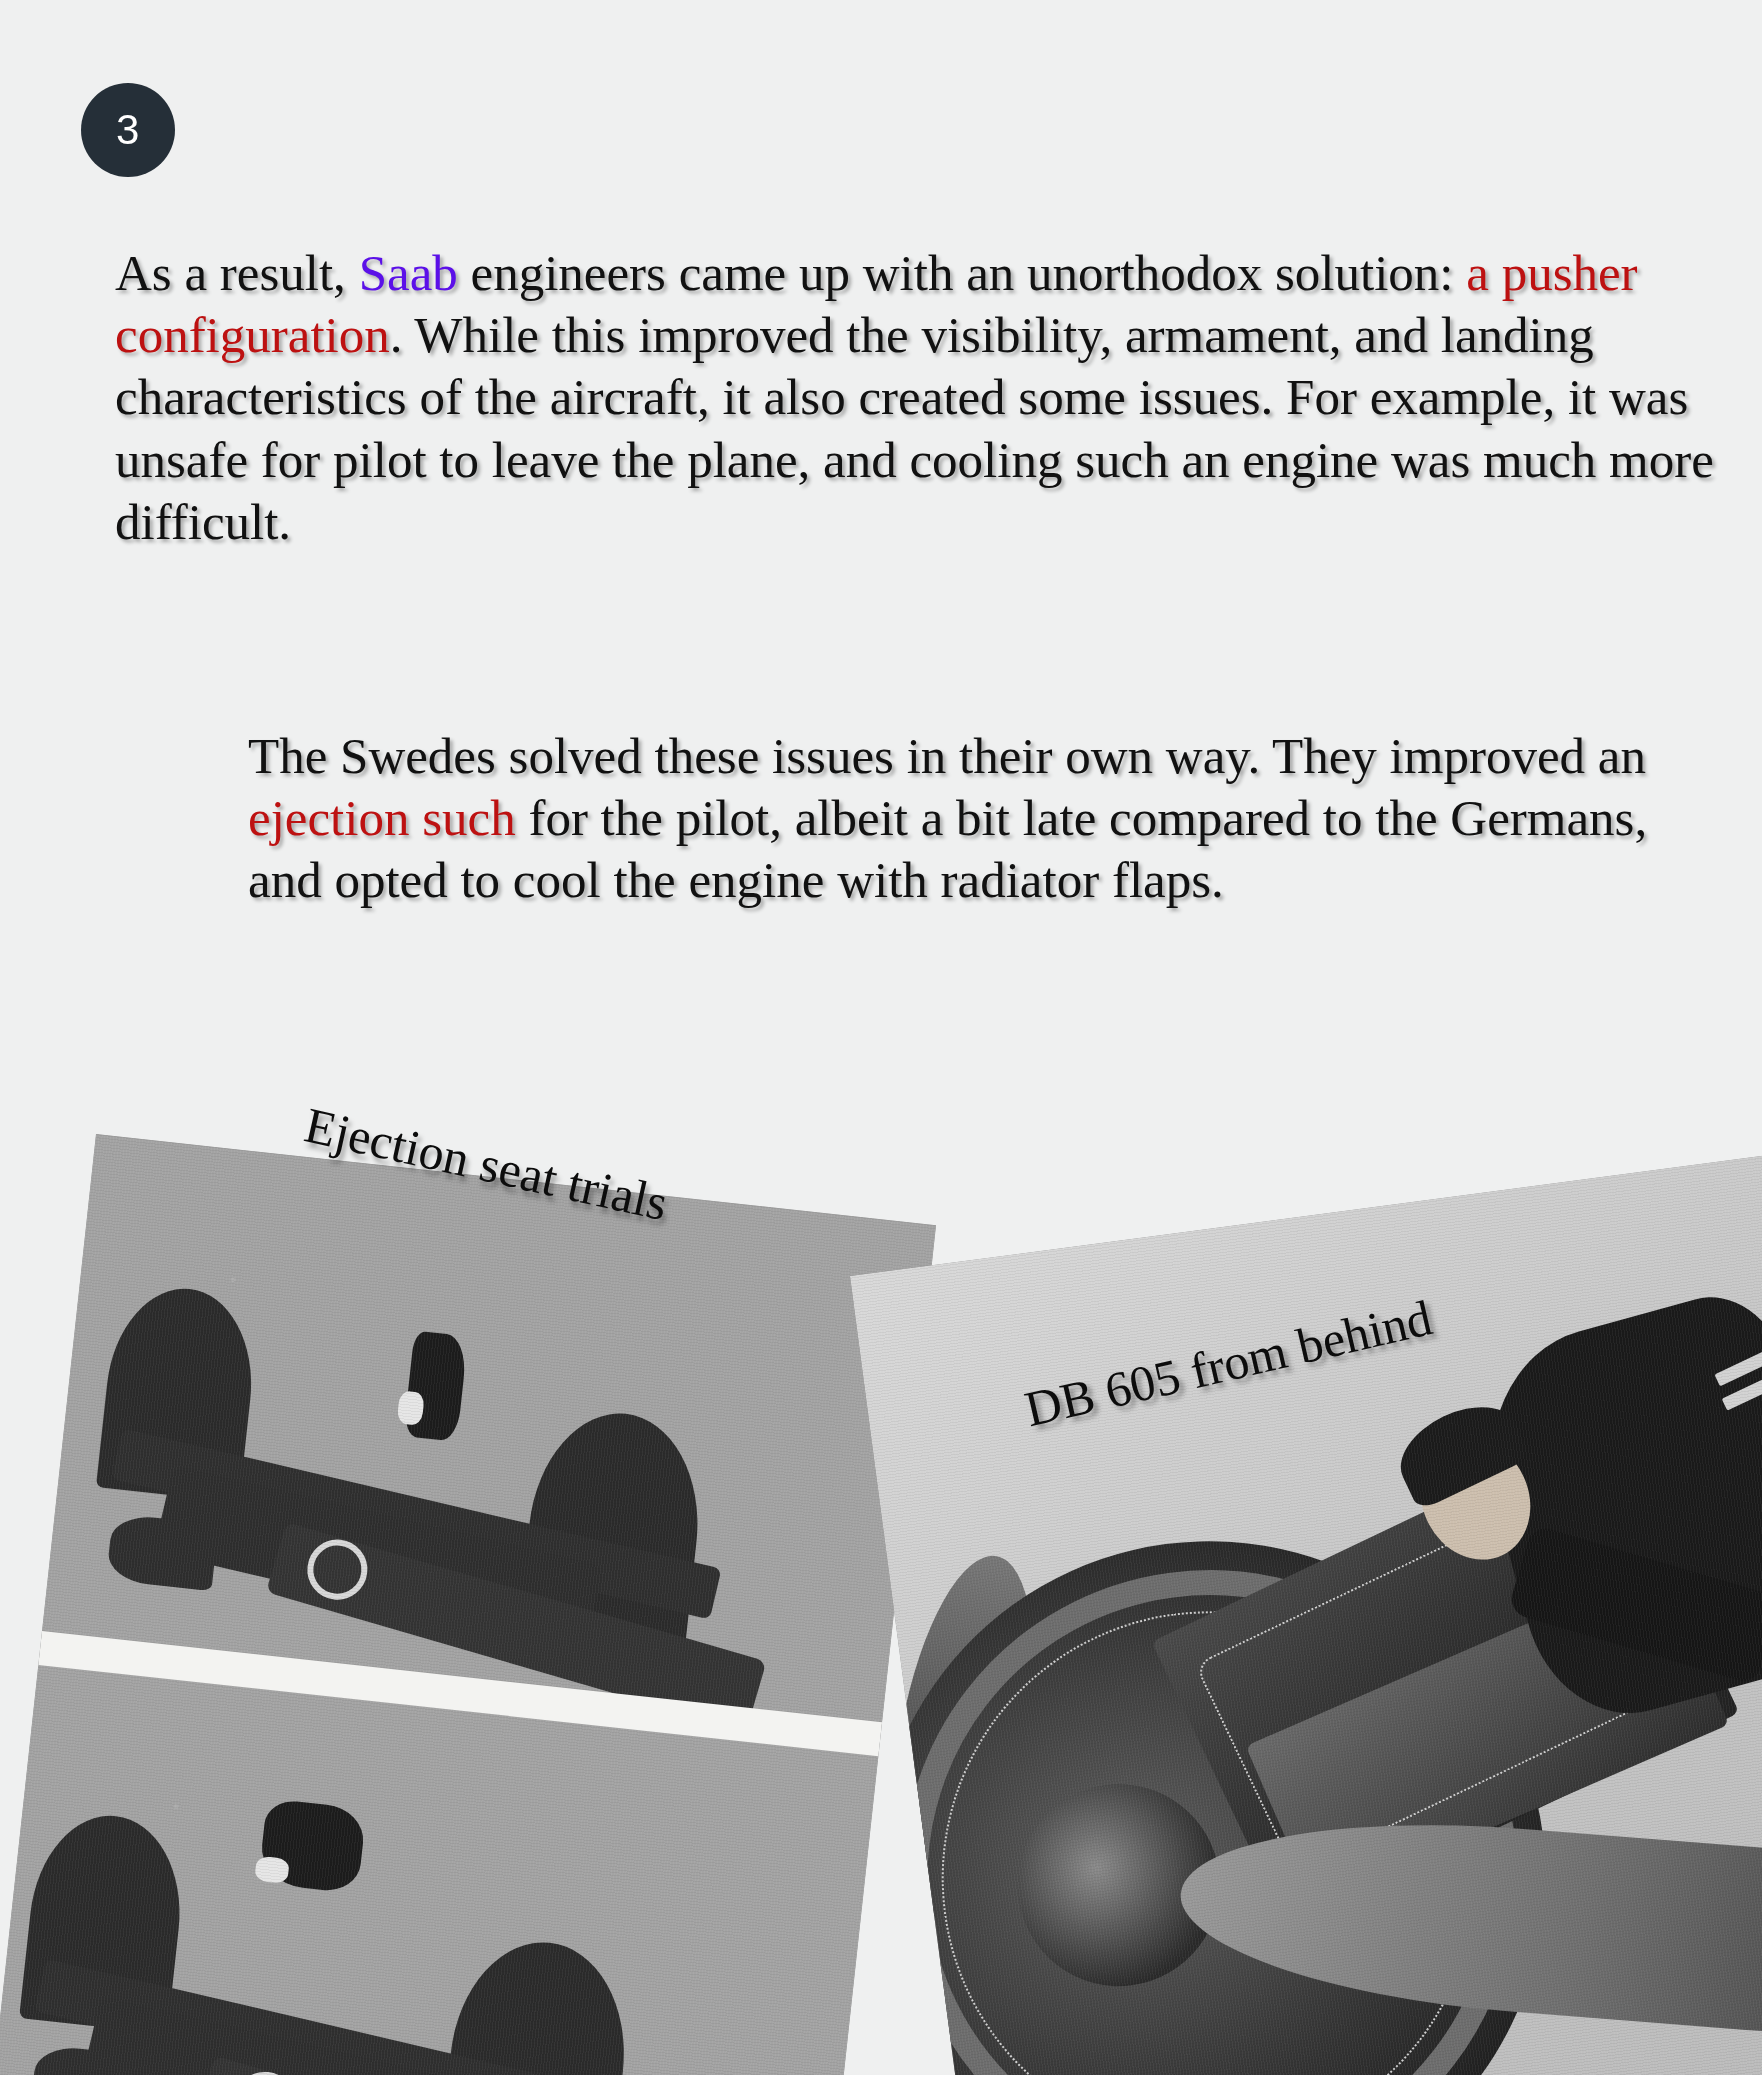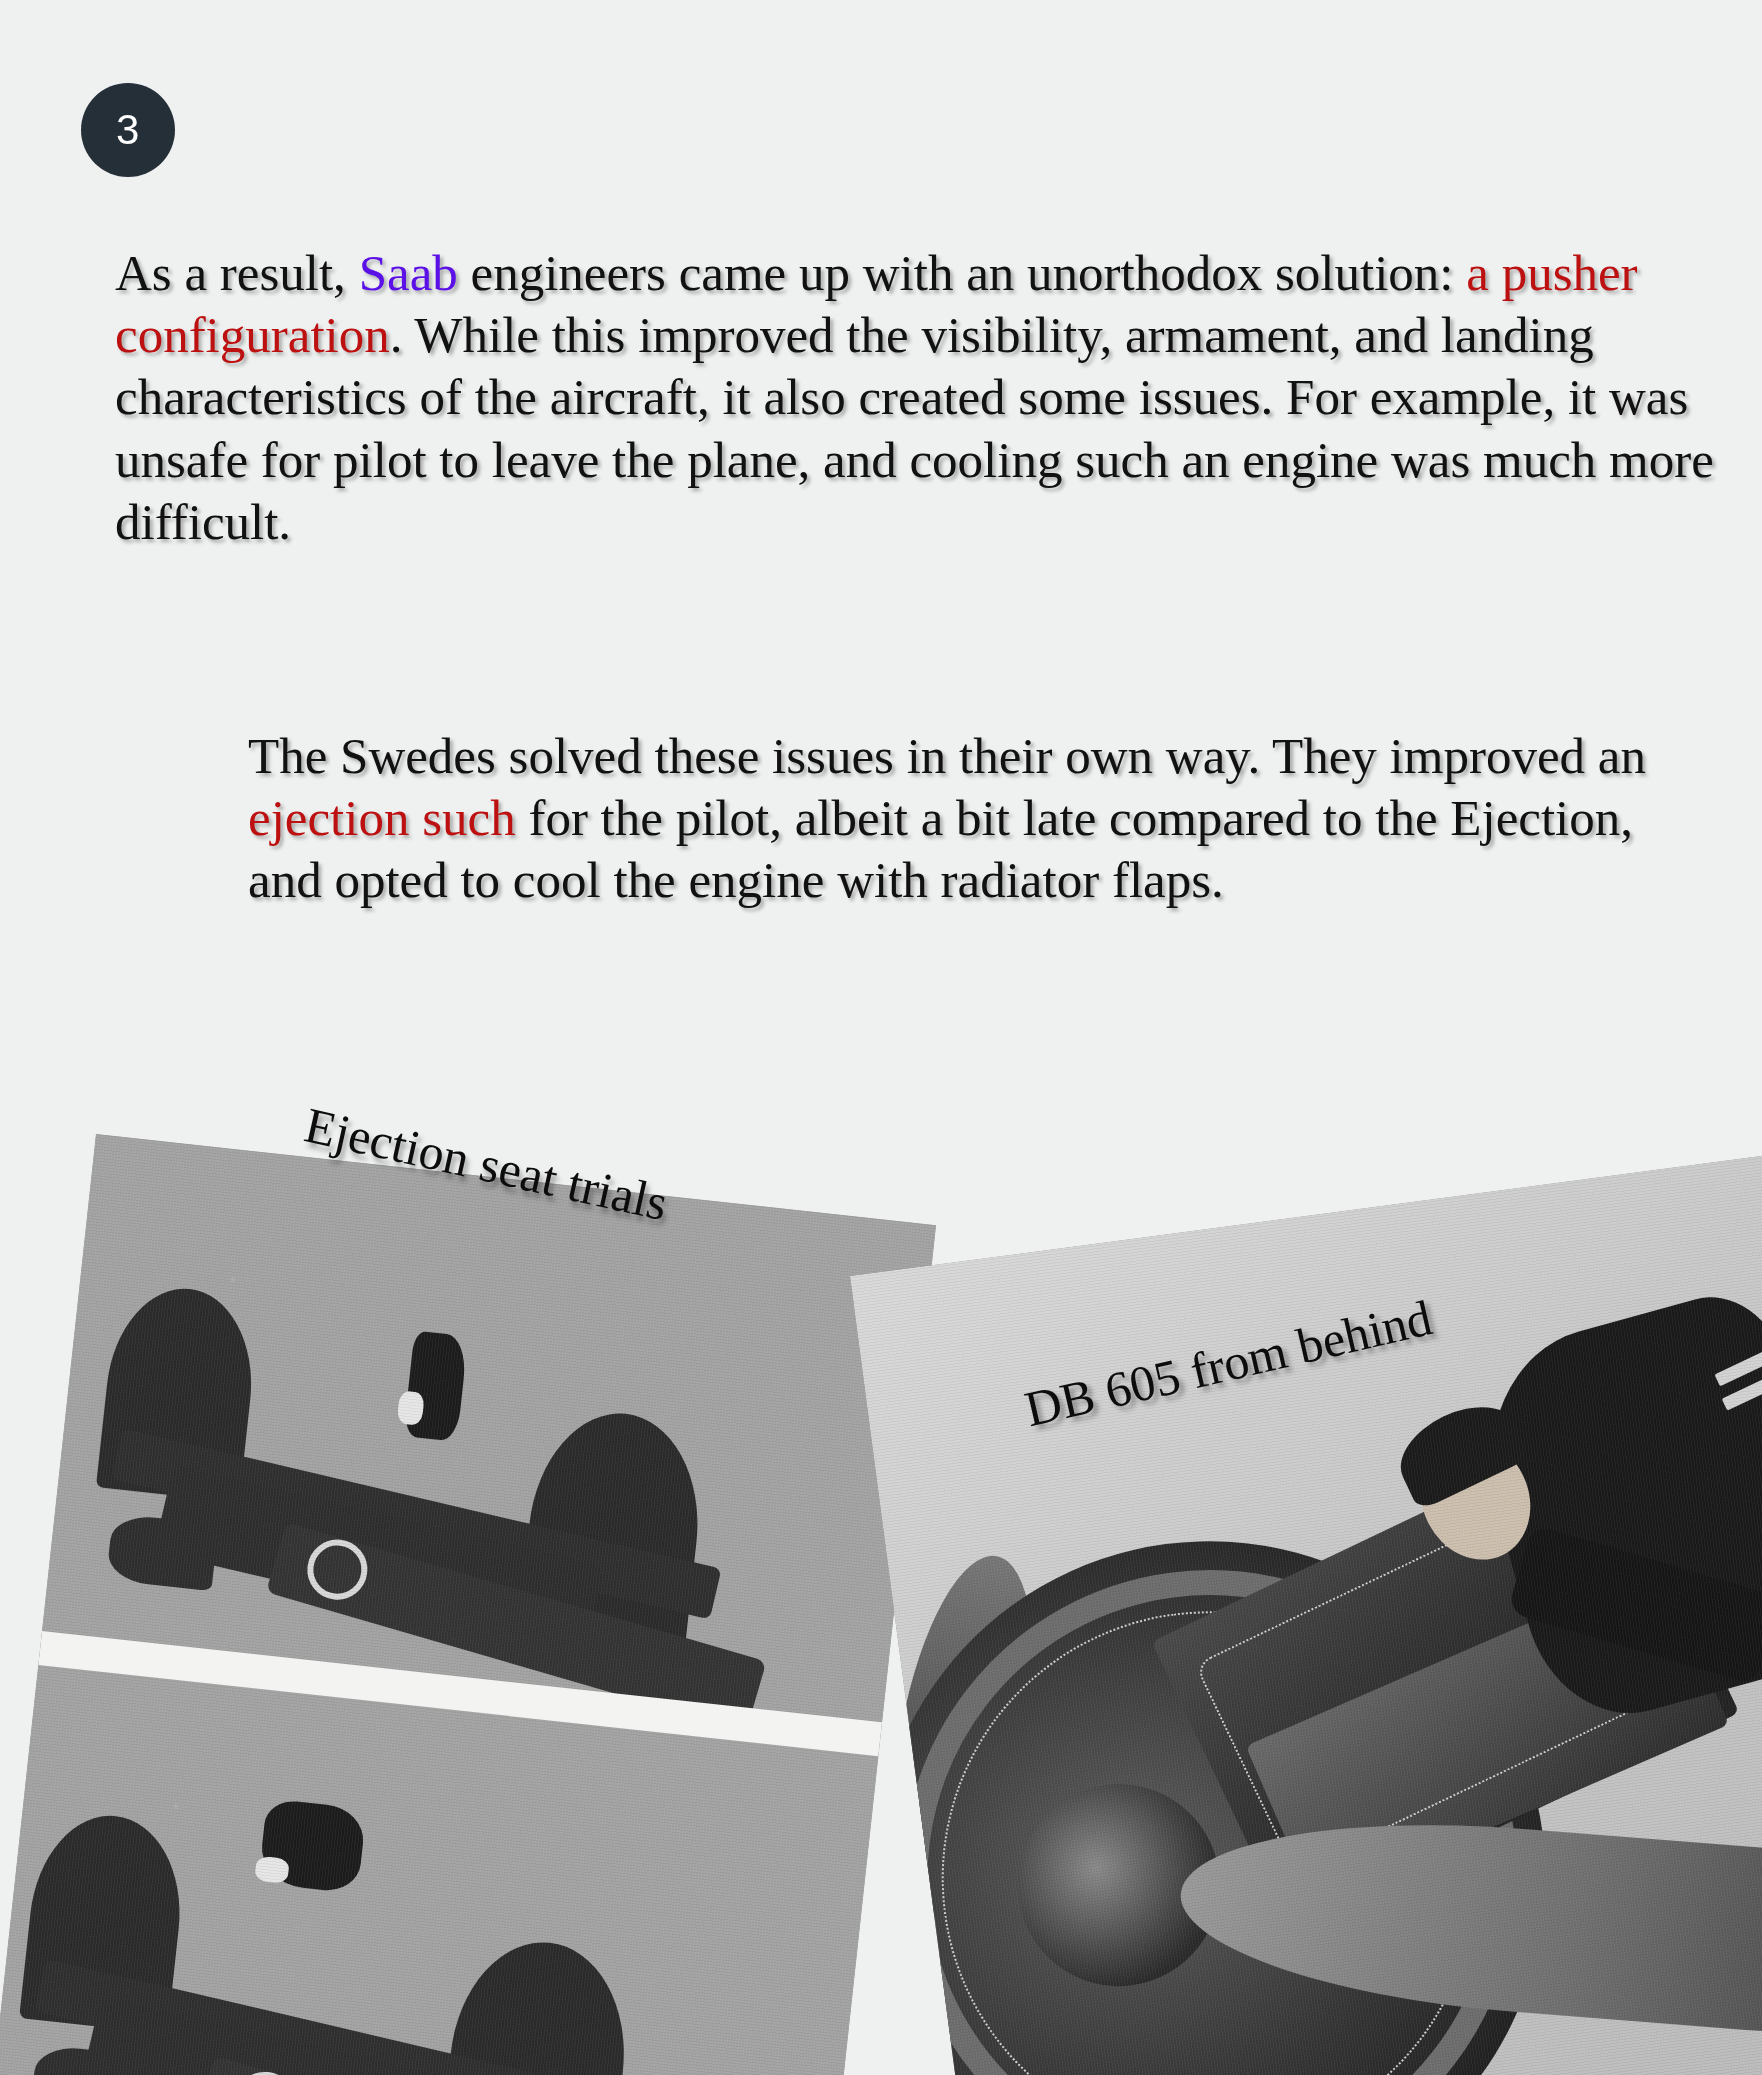--- a/index.html
+++ b/index.html
@@ -277,21 +277,21 @@
   </div>
 
 
 </div>
 
 <div class="body-text" id="paragraph-1">
   <span>As a result, </span><span class="hl-saab">Saab</span><span> engineers came up with an unorthodox solution: </span><span class="hl-red">a pusher configuration</span><span>. While this improved the visibility, armament, and landing characteristics of the aircraft, it also created some issues. For example, it was unsafe for pilot to leave the plane, and cooling such an engine was much more difficult.</span>
 </div>
 
 <div class="body-text" id="paragraph-2">
-  <span>The Swedes solved these issues in their own way. They improved an </span><span class="hl-red">ejection such</span><span> for the pilot, albeit a bit late compared to the Ejection, and opted to cool the engine with radiator flaps.</span>
+  <span>The Swedes solved these issues in their own way. They improved an </span><span class="hl-red">ejection such</span><span> for the pilot, albeit a bit late compared to the Germans, and opted to cool the engine with radiator flaps.</span>
 </div>
 
 <div id="photo-collage">
 
   <div class="photo" id="photo-ejection-seat">
 
     <div class="frame top">
       <div class="plane">
 
         <div class="tail-fin" style="left:38px; top:144px; width:144px; height:207px;"></div>

